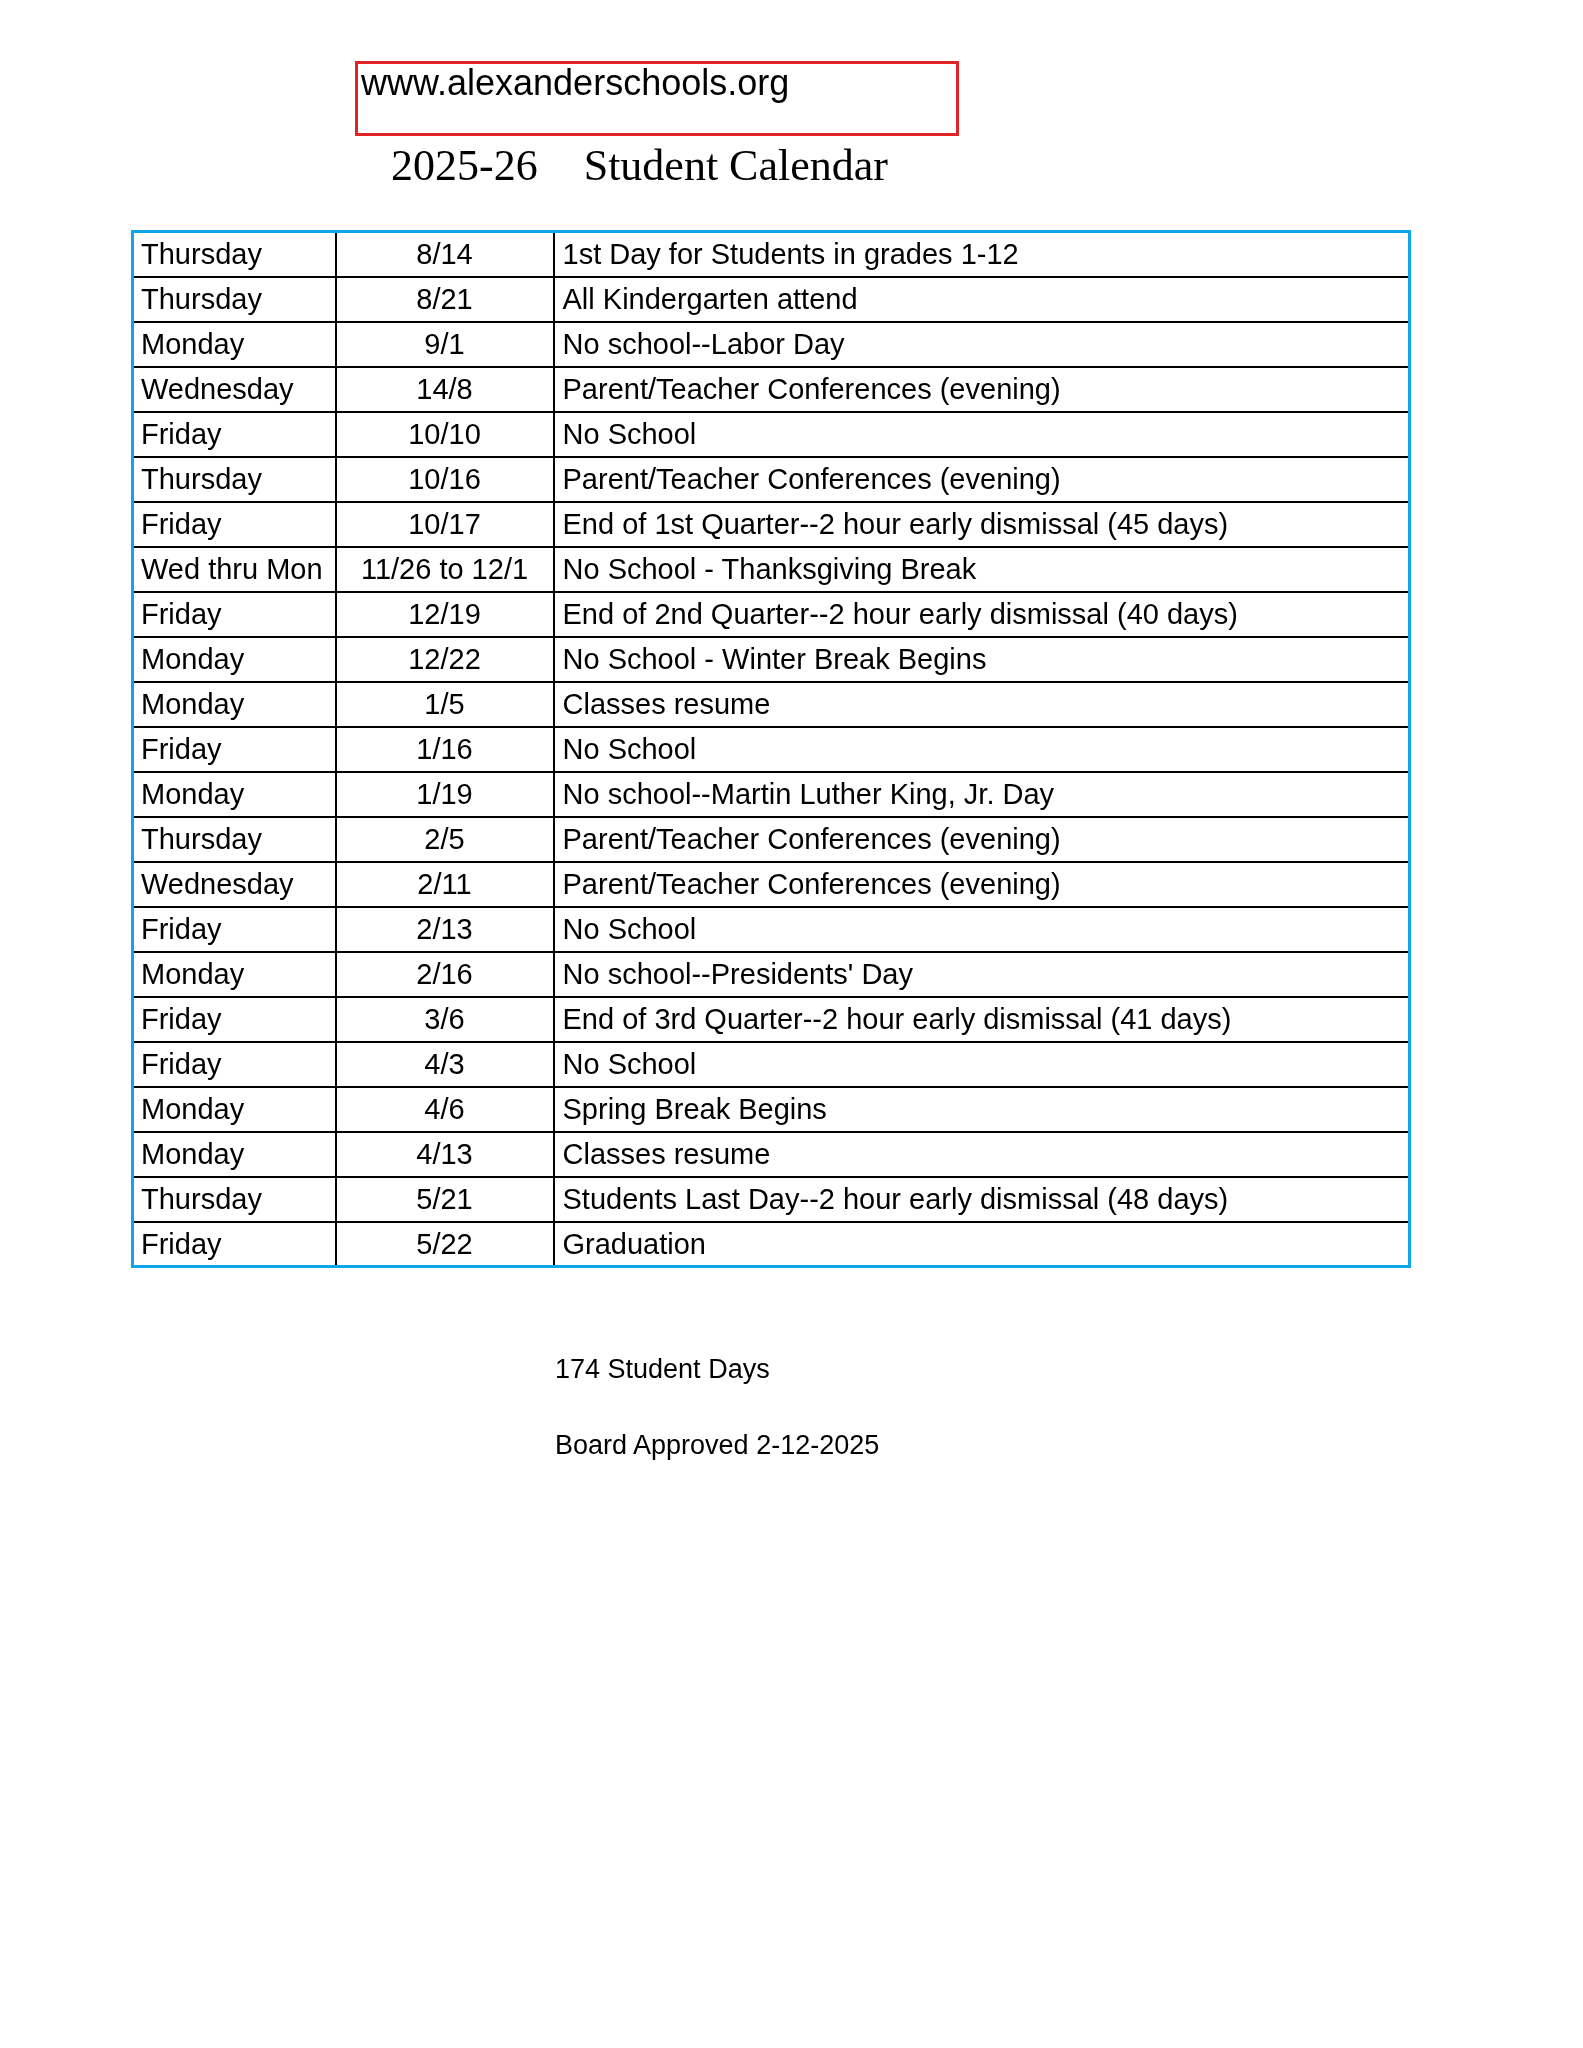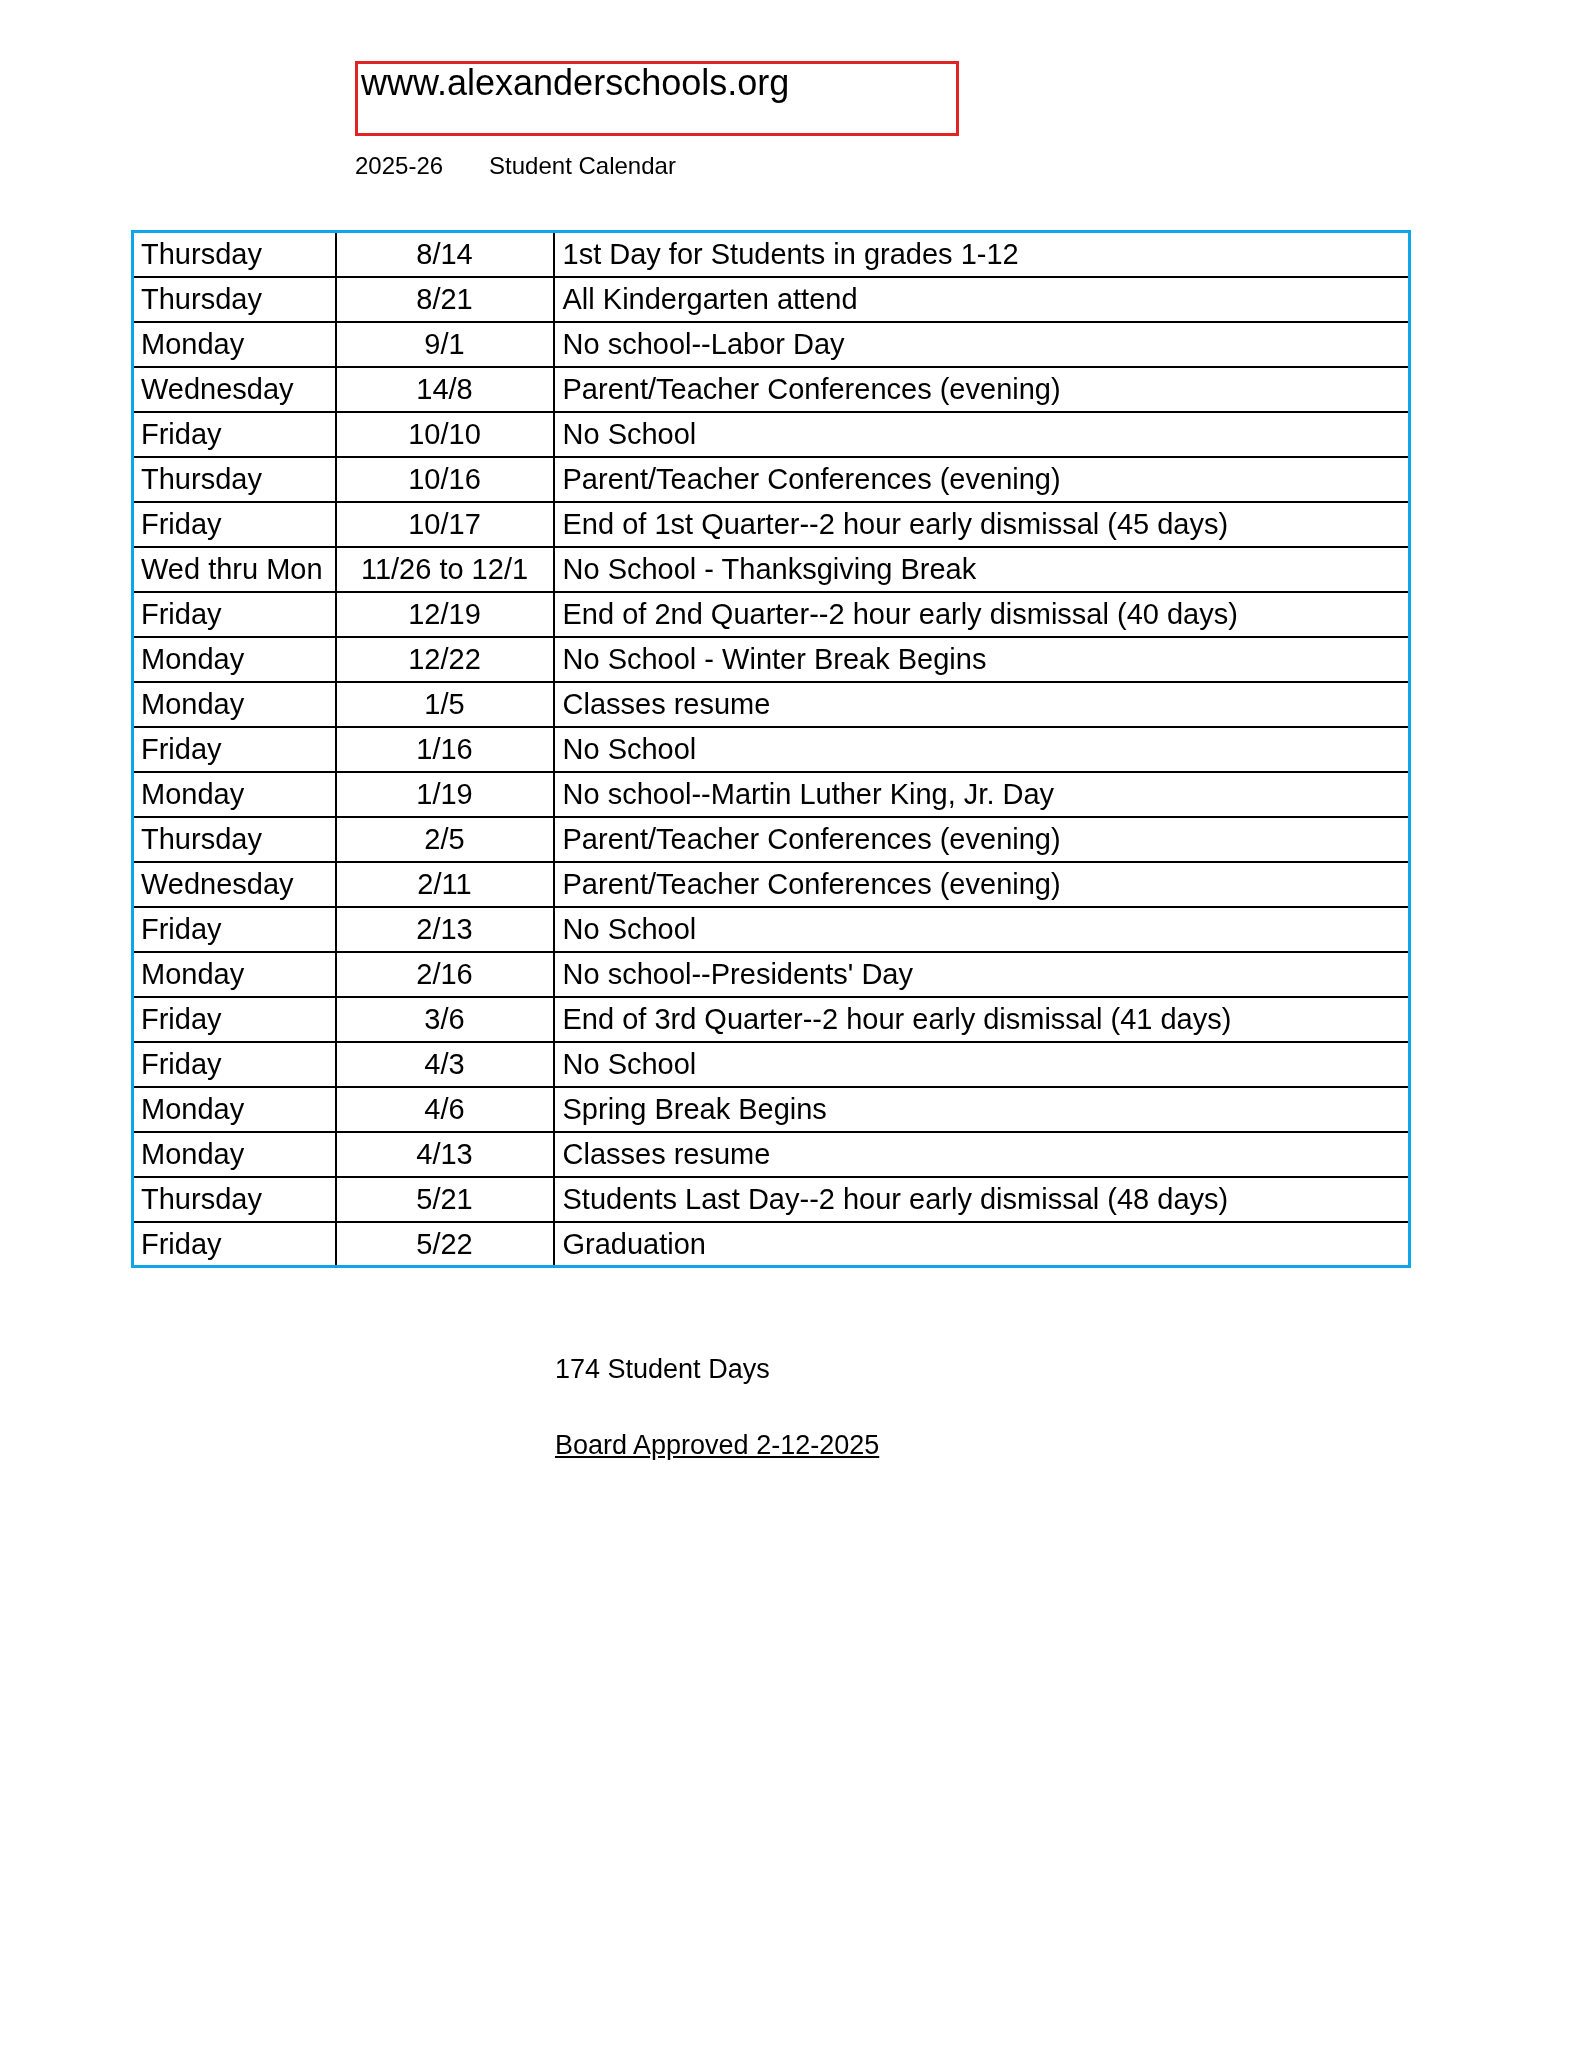--- a/index.html
+++ b/index.html
@@ -22,25 +22,26 @@
   .url-box .url-text {
     display: block;
     padding: 2px 3px;
     font-size: 36px;
     line-height: 34px;
     color: #000000;
   }
 
   .doc-title {
     position: absolute;
-    left: 355px; top: 146px;
-    font-size: 24px;
+    left: 391px; top: 146px;
+    font-size: 44px;
     line-height: 40px;
     display: flex;
     white-space: nowrap;
+    font-family: Liberation Serif, serif;
   }
   .doc-title .title-gap { display: inline-block; width: 46px; }
 
   table.calendar {
     position: absolute;
     left: 131px; top: 230px;
     width: 1277px;
     border-collapse: collapse;
     table-layout: fixed;
     border: 3px solid #0ea5e9;
@@ -59,21 +60,21 @@
   td.col-event { width: 856px; text-align: left;   padding-left: 8px; }
 
   .footer-note {
     position: absolute;
     left: 555px;
     font-size: 27px;
     line-height: 34px;
     white-space: nowrap;
   }
   .note-days     { top: 1352px; }
-  .note-approved { top: 1428px; text-decoration: underline; }
+  .note-approved { top: 1428px; }
 </style>
 </head>
 <body>
 
 <div class="page">
 
   <div class="url-box" style="border-color: rgb(224, 36, 36);">
     <span class="url-text">www.alexanderschools.org</span>
   </div>
 

